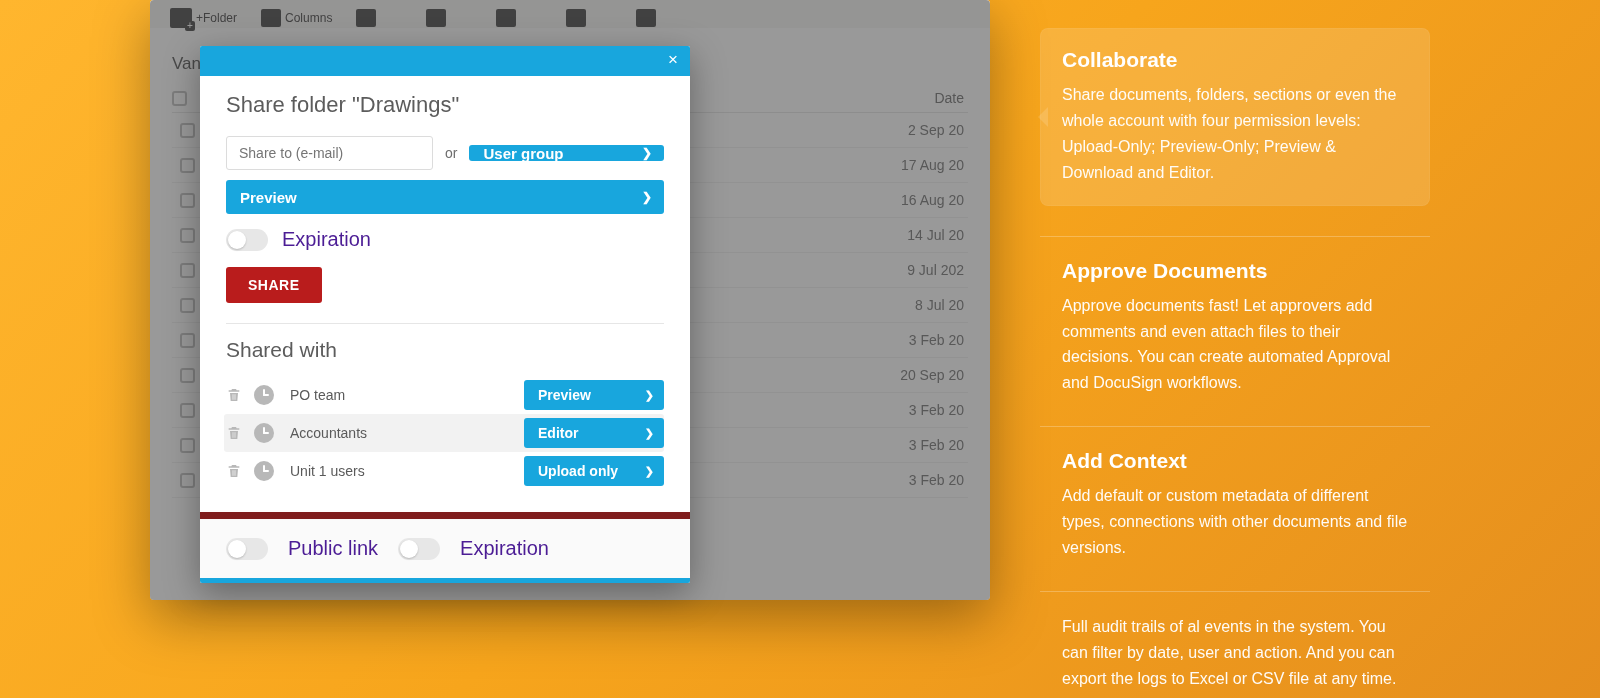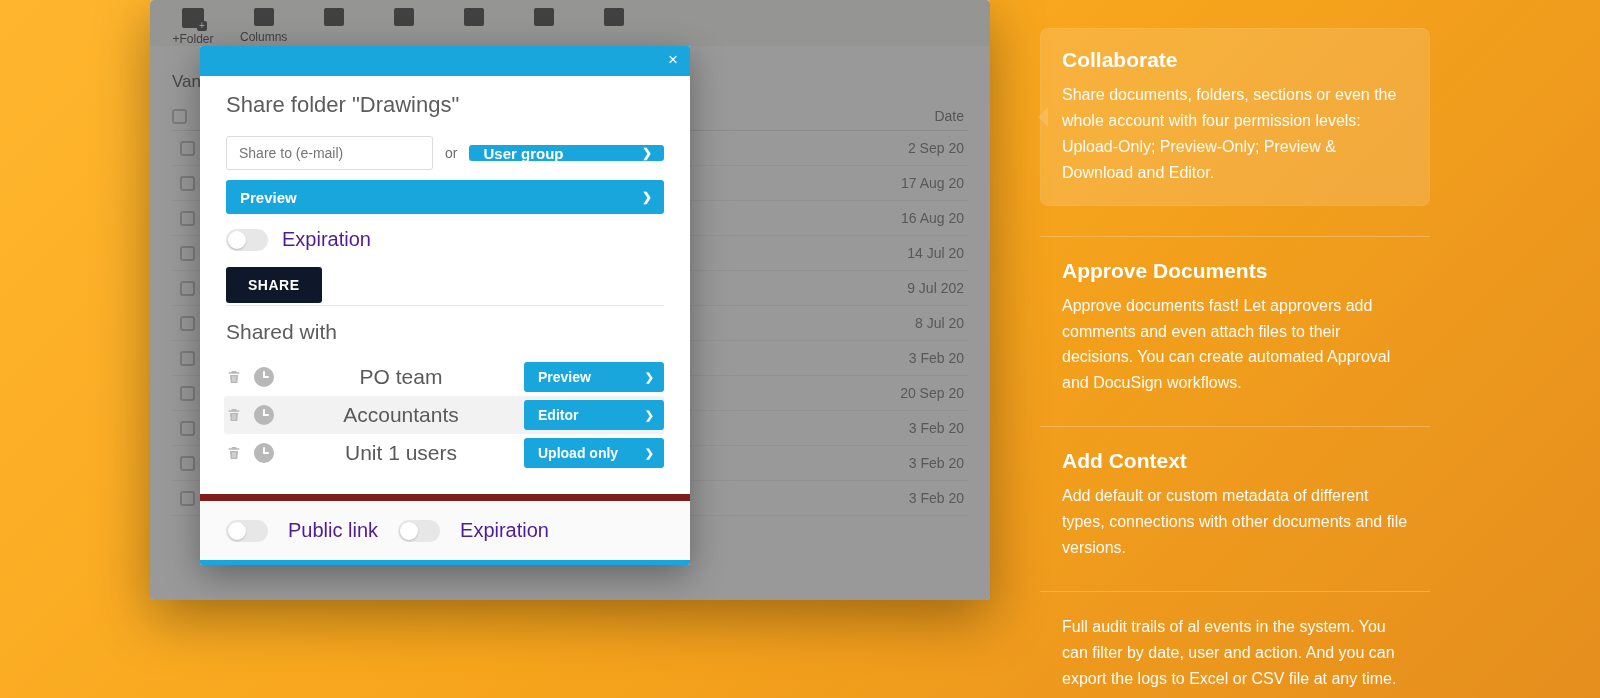--- a/index.html
+++ b/index.html
@@ -9,21 +9,21 @@
 
 
 .screenshot-wrap { position: relative; width: 1040px; padding: 0 0 0 150px; }
 .app-window { position: relative; width: 840px; height: 600px; background: #fff; border-radius: 4px; box-shadow: 0 18px 55px rgba(0,0,0,0.35); overflow: hidden; }
 
 
 .dim-overlay { position: absolute; inset: 0; background: rgba(70,70,70,0.55); z-index: 5; }
 
 
 .toolbar { display: flex; gap: 24px; padding: 8px 20px 0 20px; background: #f7f5f4; position: relative; }
-.toolbar-item { display: flex; flex-direction: column; align-items: center; font-size: 12px; color: #3a3a3a; gap: 4px; min-width: 46px; }
+.toolbar-item { display: flex; flex-direction: row; align-items: center; font-size: 12px; color: #3a3a3a; gap: 4px; min-width: 46px; }
 .toolbar-item .ticon { width: 22px; height: 20px; background: #3d3d3d; border-radius: 2px; position: relative; }
 .toolbar-item .ticon.folderplus::after { content: "+"; position: absolute; right: -3px; bottom: -3px; color: #fff; background: #3d3d3d; font-size: 10px; width: 10px; height: 10px; line-height: 10px; text-align: center; border-radius: 2px; }
 .toolbar-item .ticon.simple { width: 20px; height: 18px; }
 
 
 .path-row { padding: 26px 22px 10px 22px; color: #4d4d4d; font-size: 17px; }
 
 
 .file-table { width: 100%; padding: 0 22px; }
 .file-head { display: flex; align-items: center; font-size: 14px; color: #6a6a6a; padding: 6px 0; border-bottom: 1px solid #e5e5e5; }
@@ -47,31 +47,31 @@
 .email-input { flex: 0 0 198px; height: 34px; border: 1px solid #dcdcdc; border-radius: 3px; padding: 0 12px; font-size: 14px; color: #8d8d8d; background:#fff; }
 .or-text { font-size: 14px; color: #6d6d6d; }
 .pill-btn { flex: 1; height: 16px; background: #18a6dd; color: #fff; border-radius: 3px; display: flex; align-items: center; padding: 0 14px; font-size: 15px; font-weight: 600; position: relative; cursor: pointer; }
 .pill-btn .chev { position: absolute; right: 12px; font-size: 12px; }
 .preview-btn { width: 100%; height: 34px; background: #18a6dd; color: #fff; border-radius: 3px; display: flex; align-items: center; padding: 0 14px; font-size: 15px; font-weight: 600; position: relative; margin-bottom: 14px; cursor:pointer;}
 .preview-btn .chev { position: absolute; right: 12px; font-size: 12px; }
 .toggle-row { display: flex; align-items: center; gap: 14px; margin-bottom: 16px; }
 .toggle { width: 42px; height: 22px; background: #e7e7e7; border-radius: 22px; position: relative; cursor:pointer;}
 .toggle::after { content:""; position: absolute; left: 2px; top: 2px; width: 18px; height: 18px; background: #fff; border-radius: 50%; box-shadow: 0 1px 2px rgba(0,0,0,0.2);}
 .toggle-label { font-size: 20px; color: #4c1d95; }
-.share-action { display:inline-block; background: #0f172a; color:#fff; font-weight:700; font-size:14px; letter-spacing: .5px; padding: 10px 22px; border-radius: 3px; cursor:pointer;}
+.share-action { display:inline-block; background: #b91c1c; color:#fff; font-weight:700; font-size:14px; letter-spacing: .5px; padding: 10px 22px; border-radius: 3px; margin-bottom: 18px; cursor:pointer;}
 .hr { height:1px; background:#e6e6e6; margin: 2px 0 14px; }
 .shared-title { font-size: 21px; color: #5c5c5c; font-weight: 400; margin-bottom: 14px; }
 .shared-row { display:flex; align-items:center; height: 38px; gap: 12px; }
 .shared-row.highlight { background:#f2f2f2; border-radius:3px; padding-left:2px; margin-left:-2px;}
 .trash-icon { width: 16px; height: 18px; color:#b8b8b8; cursor:pointer; flex:0 0 auto;}
 .trash-icon svg { width:100%; height:100%; display:block; }
 .clock-icon { width: 20px; height: 20px; background:#b8b8b8; border-radius:50%; position:relative; flex:0 0 auto;}
 .clock-icon::after { content:""; position:absolute; left:9px; top:4px; width:2px; height:7px; background:#fff; border-radius:1px;}
 .clock-icon::before { content:""; position:absolute; left:9px; top:9px; width:6px; height:2px; background:#fff; border-radius:1px;}
-.shared-name { flex:1; font-size:21px; color:#5a5a5a; padding-left:4px;text-align:center;}
+.shared-name { flex:1; font-size:14px; color:#5a5a5a; padding-left:4px;}
 .perm-btn { width: 140px; height: 30px; background:#18a6dd; color:#fff; border-radius:3px; display:flex; align-items:center; padding:0 14px; font-size:14px; font-weight:600; position:relative; cursor:pointer;}
 .perm-btn .chev { position:absolute; right:10px; font-size:11px; }
 .modal-footer { background:#fafafa; border-top:7px solid #7f1d1d; margin-top: 22px; padding: 18px 26px; display:flex; align-items:center; gap: 20px; }
 .modal-bottom-bar { height: 5px; background:#18a6dd; border-radius: 0 0 2px 2px;}
 
 
 .features { flex: 1; padding: 28px 170px 0 0; color:#fff; }
 .feature-card { position:relative; margin-bottom: 30px; }
 .feature-card.highlighted { background: rgba(255,255,255,0.14); border-radius: 8px; padding: 20px 22px; box-shadow: 0 0 0 1px rgba(255,255,255,0.05) inset; }
 .feature-card.highlighted::before { content:""; position:absolute; left:-12px; top:50%; transform:translateY(-50%); border:10px solid transparent; border-right-color: rgba(255,255,255,0.14); }

